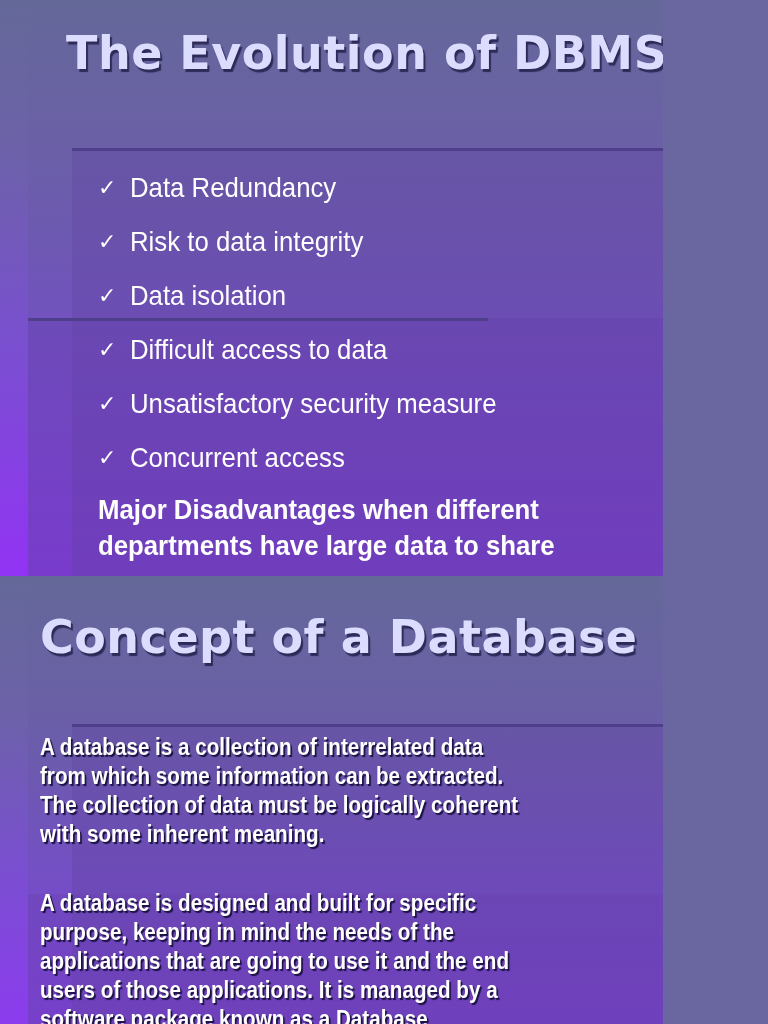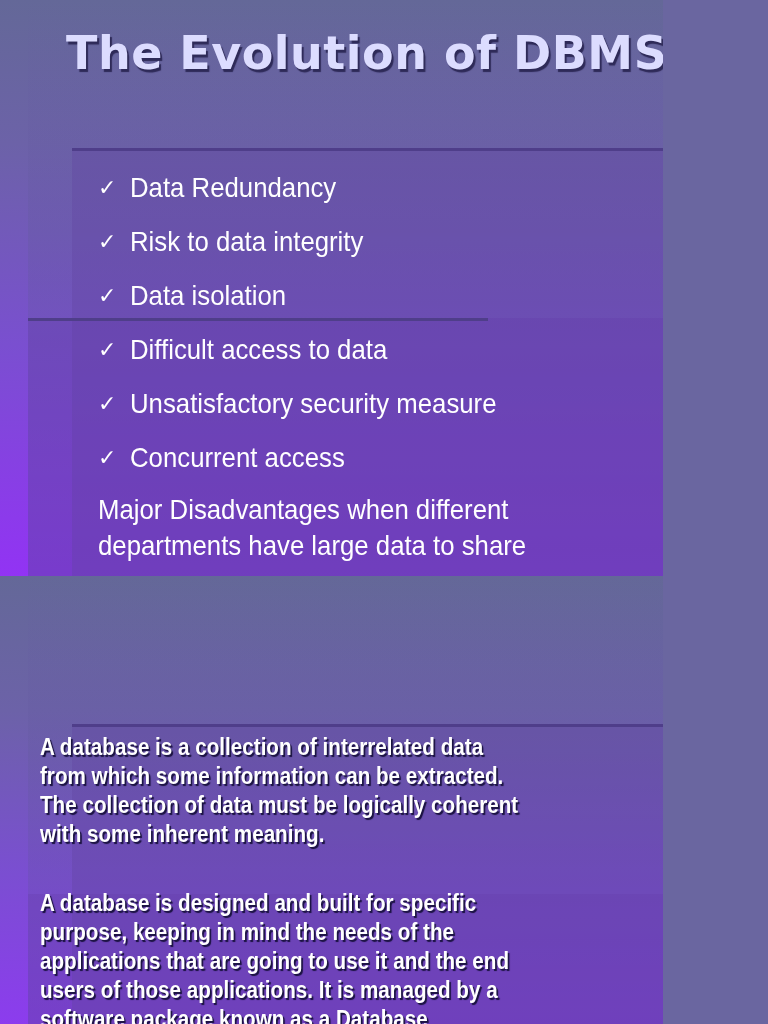--- a/index.html
+++ b/index.html
@@ -81,20 +81,21 @@
     .bullet .txt { transform: scaleX(0.92); transform-origin: left center; white-space: nowrap; }
 
     .summary {
       position: absolute;
       left: 98px; top: 492px;
       width: 620px;
       color: #ffffff;
       font-size: 28px;
       line-height: 36px;
       margin: 0;
+      font-weight: bold;
     }
     .summary span { display: inline-block; transform: scaleX(0.92); transform-origin: left center; white-space: nowrap; }
 
     .para {
       position: absolute;
       left: 40px;
       margin: 0;
       color: #ffffff;
       font-weight: bold;
       font-size: 24px;
@@ -147,20 +148,21 @@
     <span>Major Disadvantages when different</span><br>
     <span>departments have large data to share</span>
   </p>
 </section>
 
 <section class="slide" id="slide-2">
   <div class="tint"></div>
   <div class="panel top-edge" id="s2-panel-a"></div>
   <div class="panel" id="s2-panel-b"></div>
 
+  <h1 class="slide-title">Concept of a Database</h1>
 
   <p class="para" id="para-1">
     <span class="ln">A database is a collection of interrelated data</span>
     <span class="ln">from which some information can be extracted.</span>
     <span class="ln">The collection of data must be logically coherent</span>
     <span class="ln">with some inherent meaning.</span>
   </p>
 
   <p class="para" id="para-2">
     <span class="ln">A database is designed and built for specific</span>

